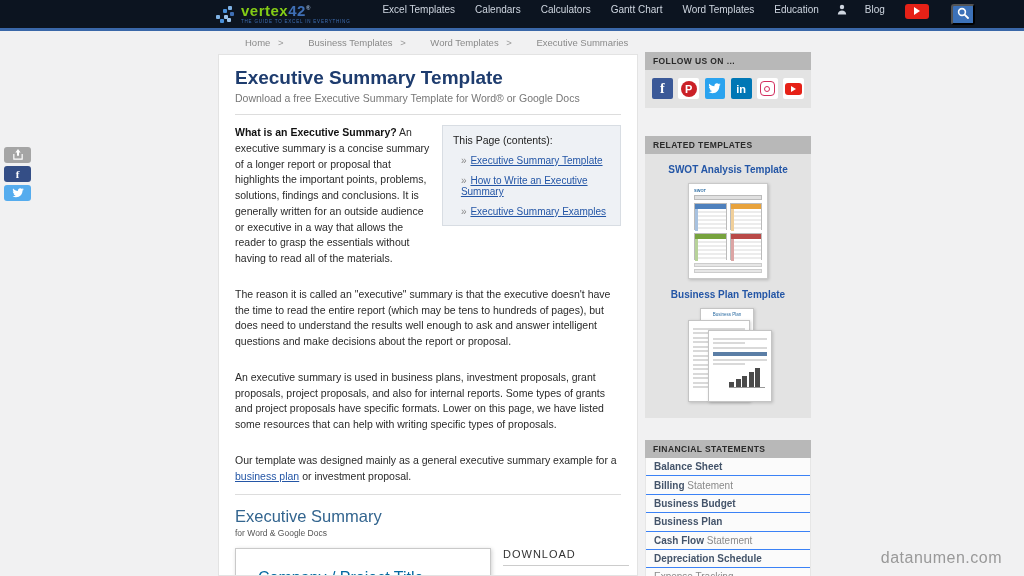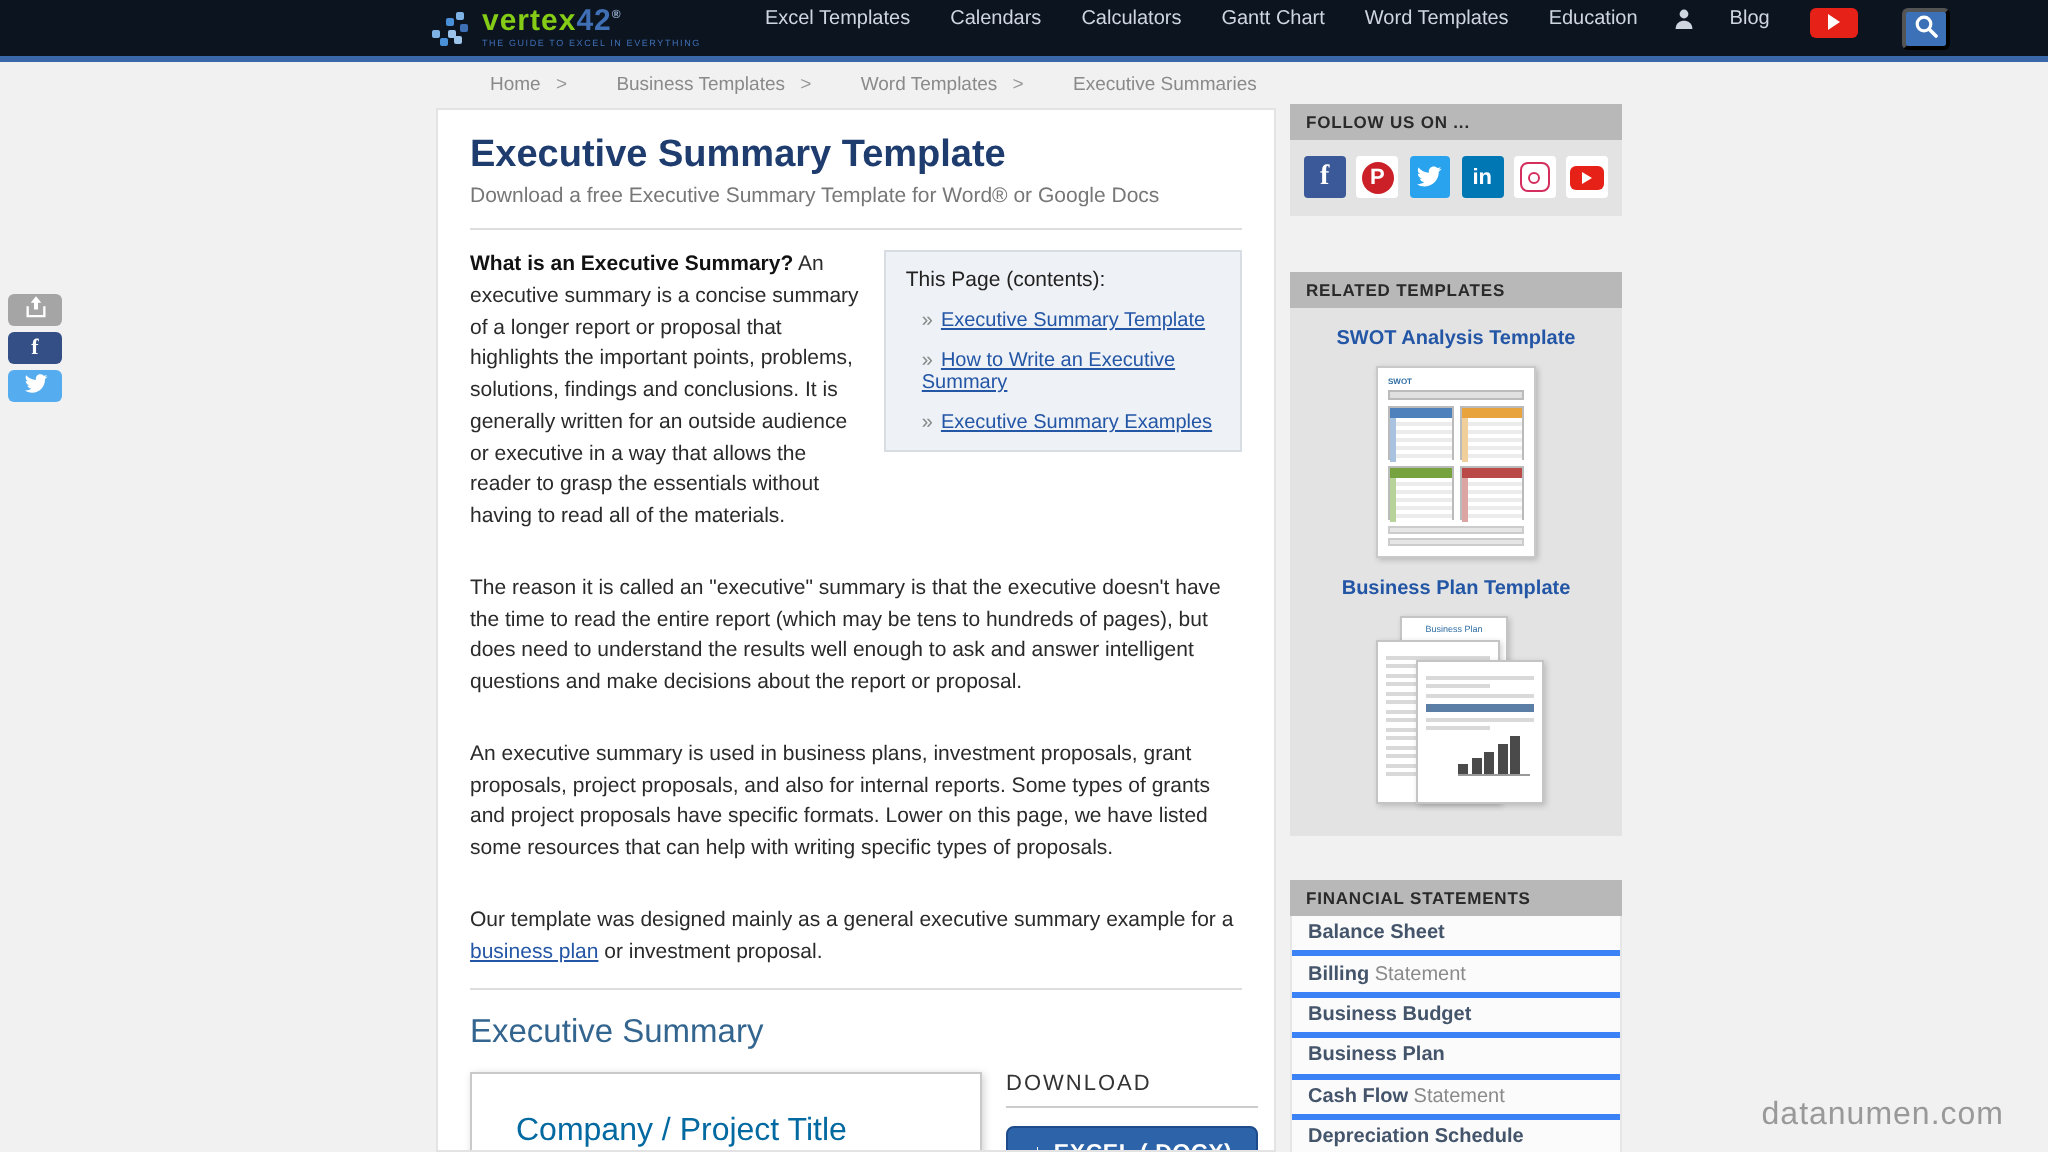--- a/index.html
+++ b/index.html
@@ -115,21 +115,21 @@
   .bp-p2 { left:8px; top:12px; width:62px; height:82px; padding:4px; }
   .bp-lines div { height:2px; background:#d9d9d9; margin-top:2.5px; }
   .bp-lines .short { width:60%; }
   .bp-p3 { left:28px; top:22px; width:64px; height:72px; padding:4px; }
   .bp-head { height:4px; background:#5b7ea6; margin:3px 0; }
   .bp-chart { display:flex; align-items:flex-end; gap:1.5px; height:20px; margin:3px 2px 0 auto; width:36px; border-bottom:0.5px solid #999; }
   .bp-chart i { display:block; width:5px; background:#4a4a4a; }
 
   .sb-fin-block { margin-top:22px; }
   .fin-list { background:#fbfbfb; border:1px solid #e6e6e6; border-top:none; }
-  .fin-row { padding:3.2px 8px; font-size:10px; border-bottom:3px solid #3b82f6; cursor:pointer; }
+  .fin-row { padding:3.2px 8px; font-size:10px; border-bottom:1px solid #3b82f6; cursor:pointer; }
   .fin-bold { font-weight:bold; color:#44546a; }
   .fin-rest { color:#8a8a8a; }
 
   
   .share-rail { position:absolute; left:4px; top:147px; display:flex; flex-direction:column; gap:3px; }
   .share-btn { width:27px; height:16px; border-radius:3px; display:flex; align-items:center; justify-content:center; cursor:pointer; }
   .sh-gray { background:#a5a5a5; }
   .sh-fb { background:#344e86; color:#fff; font-size:11px; font-weight:bold; font-family:"Liberation Serif",serif; }
   .sh-tw { background:#55acee; }
 
@@ -213,20 +213,21 @@
         </div>
       </div>
     </div>
 
     <p class="para">The reason it is called an "executive" summary is that the executive doesn't have the time to read the entire report (which may be tens to hundreds of pages), but does need to understand the results well enough to ask and answer intelligent questions and make decisions about the report or proposal.</p>
     <p class="para">An executive summary is used in business plans, investment proposals, grant proposals, project proposals, and also for internal reports. Some types of grants and project proposals have specific formats. Lower on this page, we have listed some resources that can help with writing specific types of proposals.</p>
     <p class="para"><span>Our template was designed mainly as a general executive summary example for a </span><a class="inline-link">business plan</a><span> or investment proposal.</span></p>
 
     <hr class="rule">
     <h2 class="section-h2">Executive Summary</h2>
+    <div class="section-sub">for Word &amp; Google Docs</div>
 
     <div class="template-row">
 
       <div class="doc-preview">
         <div class="pv-title">Company / Project Title</div>
         <hr class="pv-rule">
         <div class="pv-label">EXECUTIVE SUMMARY</div>
 
       </div>
 

